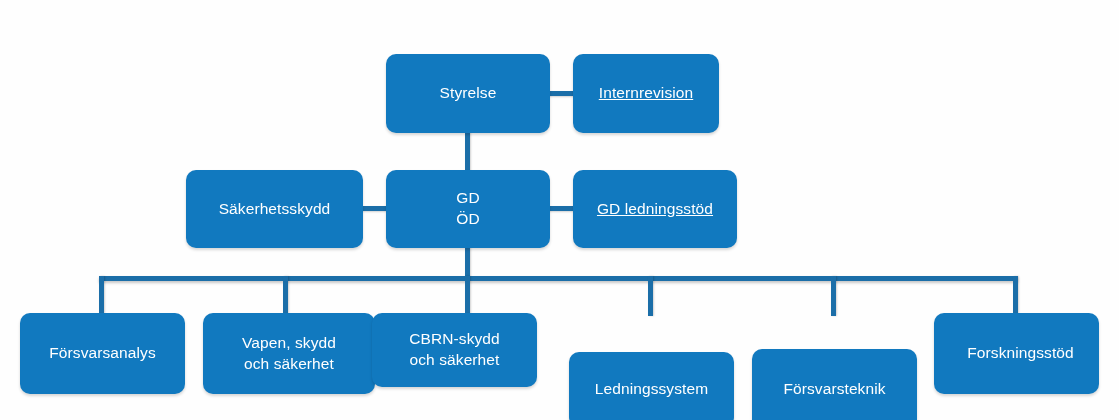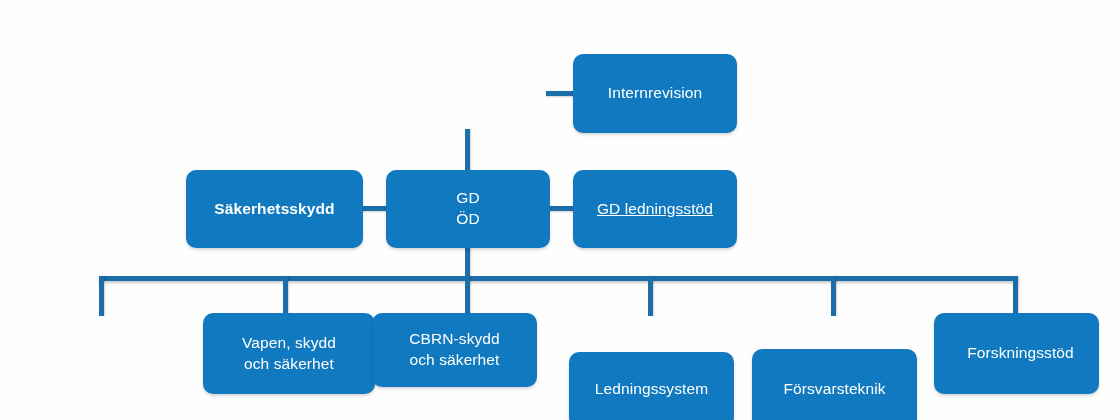--- a/index.html
+++ b/index.html
@@ -78,38 +78,44 @@
 
   <div class="conn conn-bus" style="left:99px; top:276px; width:919px;"></div>
 
   <div class="conn conn-v" style="left:99px;  top:276px; height:40px;"></div>
   <div class="conn conn-v" style="left:283px; top:276px; height:40px;"></div>
   <div class="conn conn-v" style="left:465px; top:276px; height:40px;"></div>
   <div class="conn conn-v" style="left:648px; top:276px; height:40px;"></div>
   <div class="conn conn-v" style="left:831px; top:276px; height:40px;"></div>
   <div class="conn conn-v" style="left:1013px; top:276px; height:40px;"></div>
 
+  <div class="node" style="left:386px; top:54px; width:164px; height:79px;">
+    <span class="node-label">Styrelse</span>
+  </div>
 
-  <div class="node" style="left:573px; top:54px; width:164px; height:79px;">
+  <div class="node" style="left:573px; top:54px; width:146px; height:79px;text-decoration:underline;">
     <span class="node-label">Internrevision</span>
   </div>
 
-  <div class="node" style="left:186px; top:170px; width:177px; height:78px;font-weight:bold;">
+  <div class="node" style="left:186px; top:170px; width:177px; height:78px;">
     <span class="node-label">Säkerhetsskydd</span>
   </div>
 
   <div class="node" style="left:386px; top:170px; width:164px; height:78px;text-align:center;">
     <span class="node-label">GD
 ÖD</span>
   </div>
 
   <div class="node" style="left:573px; top:170px; width:164px; height:78px;text-decoration:underline;">
     <span class="node-label">GD ledningsstöd</span>
   </div>
 
+  <div class="node" style="left:20px; top:313px; width:165px; height:81px;">
+    <span class="node-label">Försvarsanalys</span>
+  </div>
 
   <div class="node" style="left:203px; top:313px; width:172px; height:81px;">
     <span class="node-label">Vapen, skydd
 och säkerhet</span>
   </div>
 
   <div class="node" style="left:372px; top:313px; width:165px; height:74px;">
     <span class="node-label">CBRN-skydd
 och säkerhet</span>
   </div>

